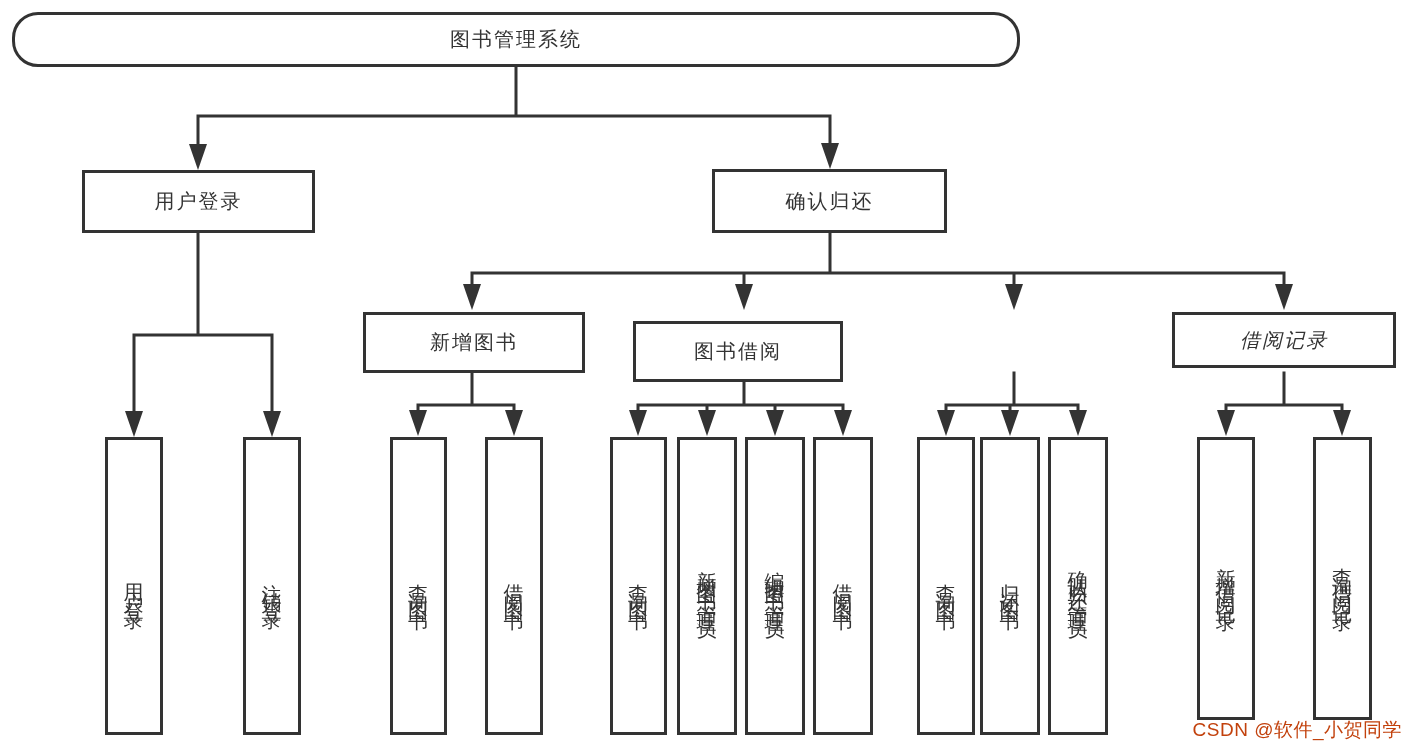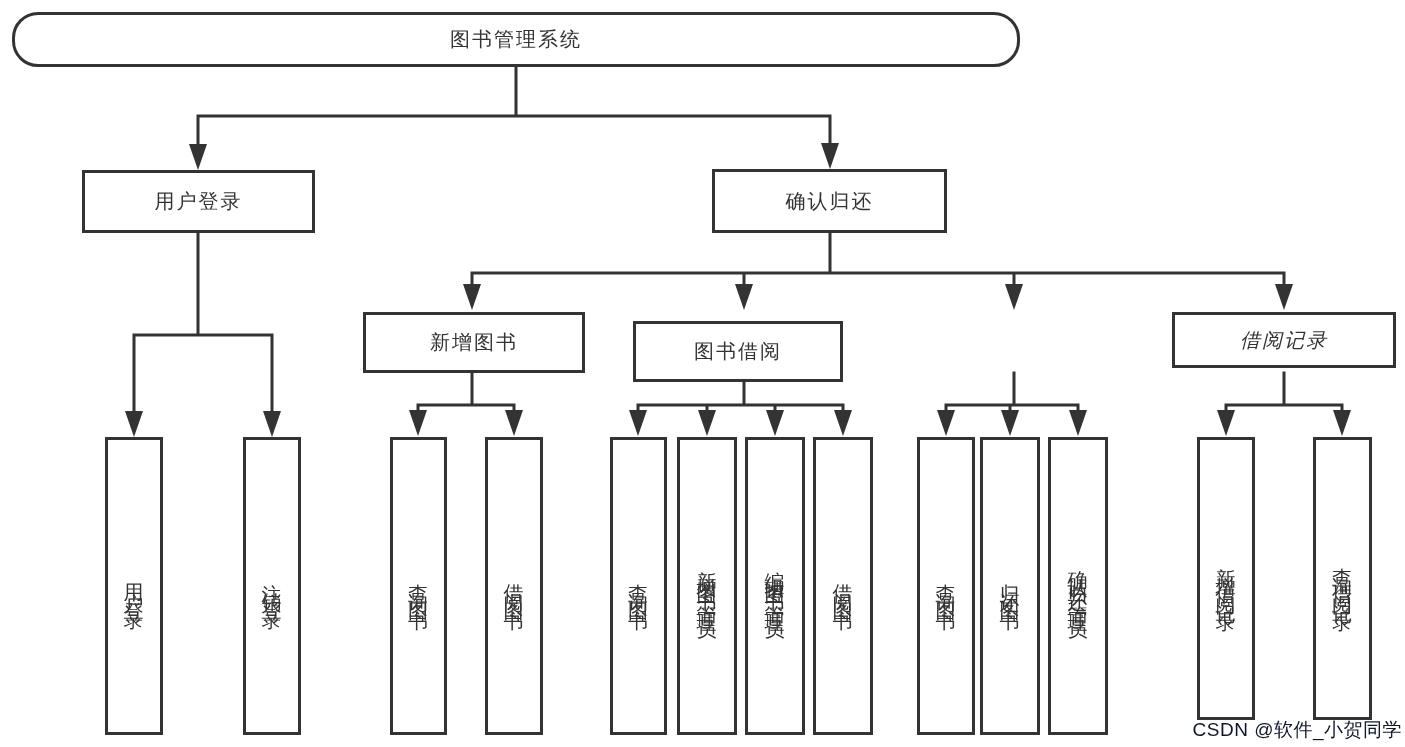--- a/index.html
+++ b/index.html
@@ -52,21 +52,21 @@
     line-height: 1;
   }
   .vbox.dense span {
     letter-spacing: 7px;
   }
   #watermark {
     position: absolute;
     right: 3px;
     top: 717px;
     font-size: 19px;
-    color: #0f172a;
+    color: #c2410c;
     letter-spacing: 0.5px;
     white-space: nowrap;
   }
 </style>
 </head>
 <body>
 
 <div id="canvas">
 
   <svg id="connectors" viewBox="0 0 1405 747" xmlns="http://www.w3.org/2000/svg">

